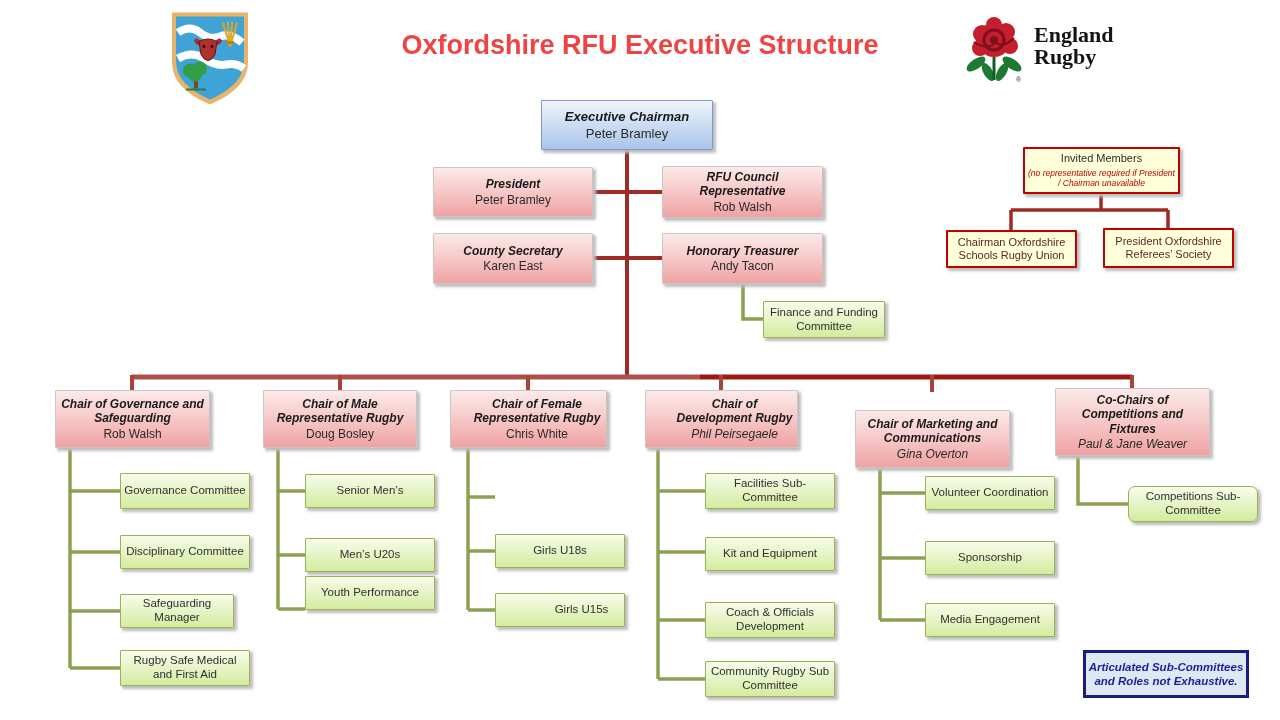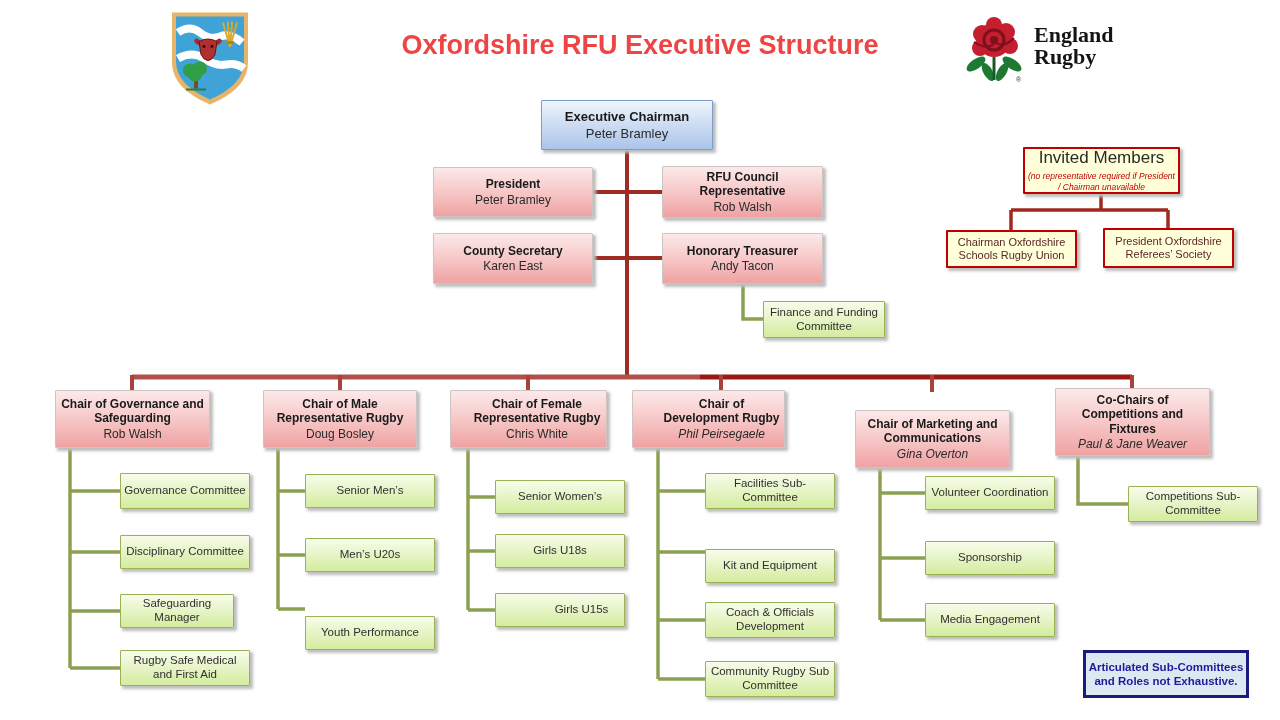--- a/index.html
+++ b/index.html
@@ -12,33 +12,33 @@
        align-items:center;text-align:center;box-sizing:border-box;padding:2px 3px;
        border-radius:1px;line-height:1.18;}
   .shadow{box-shadow:2.5px 2.5px 3px #bdbdbd;}
   .blue{background:linear-gradient(180deg,#f0f5fc 0%,#ccdcf2 50%,#aac5e9 100%);
         border:1px solid #7e9ac8;}
   .pink{background:linear-gradient(180deg,#fce9e9 0%,#f7c9c9 48%,#efa2a2 100%);
         border:1px solid #cfc4c4;}
   .green{background:linear-gradient(180deg,#f7fcea 0%,#e4f3c2 55%,#d4ec9e 100%);
          border:1px solid #9ab155;}
   .yellow{background:#ffffd9;border:2px solid #c00000;}
-  .t{font-weight:bold;color:#1a1a1a;font-size:12px;}
+  .t{font-weight:bold;color:#1a1a1a;font-size:12px;font-style:italic;}
   .n{color:#2a2a2a;font-size:12px;margin-top:1px;}
   .big .t{font-size:13px;}
   .big .n{font-size:13px;margin-top:2px;}
   .it{font-style:italic;}
   .sub{font-size:11.5px;color:#303030;}
   .ym{font-size:11px;color:#5c2525;line-height:1.2;}
-  .inv-t{font-size:17px;color:#2a2a2a;}
+  .inv-t{font-size:11px;color:#2a2a2a;}
   .inv-n{font-size:8.5px;color:#c00000;font-style:italic;line-height:1.25;margin-top:3px;}
   .footnote{position:absolute;left:1083px;top:650px;width:166px;height:48px;
             background:#dce8f2;border:3px solid #1b1b7e;box-sizing:border-box;
             display:flex;align-items:center;justify-content:center;text-align:center;
-            font-size:11.5px;font-weight:bold;color:#1f1c9c;line-height:1.25;}
+            font-size:11.5px;font-weight:bold;font-style:italic;color:#1f1c9c;line-height:1.25;}
   .eng-logo{position:absolute;left:960px;top:10px;width:170px;height:90px;}
   .eng-text{position:absolute;left:1034px;top:24px;font-family:"Liberation Serif", serif;
             font-weight:bold;font-size:22px;line-height:1.02;color:#141414;}
   .crest{position:absolute;left:168px;top:10px;width:84px;height:97px;}
 </style>
 </head>
 <body>
 
 <div class="canvas">
 
@@ -207,21 +207,21 @@
     <div class="n">Rob Walsh</div>
   </div>
   <div class="box pink shadow" style="left:263px;top:390px;width:154px;height:58px;">
     <div class="t">Chair of Male Representative Rugby</div>
     <div class="n">Doug Bosley</div>
   </div>
   <div class="box pink shadow" style="left:450px;top:390px;width:157px;height:58px;padding-left:20px;">
     <div class="t">Chair of Female Representative Rugby</div>
     <div class="n">Chris White</div>
   </div>
-  <div class="box pink shadow" style="left:632px;top:390px;width:153px;height:58px;padding-left:29px;">
+  <div class="box pink shadow" style="left:645px;top:390px;width:153px;height:58px;padding-left:29px;">
     <div class="t">Chair of Development Rugby</div>
     <div class="n it">Phil Peirsegaele</div>
   </div>
   <div class="box pink shadow" style="left:855px;top:410px;width:155px;height:58px;">
     <div class="t">Chair of Marketing and Communications</div>
     <div class="n it">Gina Overton</div>
   </div>
   <div class="box green shadow" style="left:120px;top:473px;width:130px;height:36px;">
     <div class="sub">Governance Committee</div>
   </div>
@@ -239,56 +239,53 @@
   <div class="box green shadow" style="left:120px;top:650px;width:130px;height:36px;">
     <div class="sub">Rugby Safe Medical and First Aid</div>
   </div>
 
   <div class="box green shadow" style="left:305px;top:474px;width:130px;height:34px;">
     <div class="sub">Senior Men’s</div>
   </div>
   <div class="box green shadow" style="left:305px;top:538px;width:130px;height:34px;">
     <div class="sub">Men’s U20s</div>
   </div>
-  <div class="box green shadow" style="left:305px;top:616px;width:130px;height:34px;">
+  <div class="box green shadow" style="left:305px;top:576px;width:130px;height:34px;">
     <div class="sub">Youth Performance</div>
   </div>
 
-  <div class="box green shadow" style="left:495px;top:480px;width:130px;height:34px;">
-    <div class="sub">Senior Women’s</div>
-  </div>
   <div class="box green shadow" style="left:495px;top:534px;width:130px;height:34px;">
     <div class="sub">Girls U18s</div>
   </div>
   <div class="box green shadow" style="left:495px;top:593px;width:130px;height:34px;padding-left:46px;">
     <div class="sub">Girls U15s</div>
   </div>
 
   <div class="box green shadow" style="left:705px;top:473px;width:130px;height:36px;">
     <div class="sub">Facilities Sub-Committee</div>
   </div>
-  <div class="box green shadow" style="left:705px;top:549px;width:130px;height:34px;">
+  <div class="box green shadow" style="left:705px;top:537px;width:130px;height:34px;">
     <div class="sub">Kit and Equipment</div>
   </div>
   <div class="box green shadow" style="left:705px;top:602px;width:130px;height:36px;">
     <div class="sub">Coach &amp; Officials Development</div>
   </div>
   <div class="box green shadow" style="left:705px;top:661px;width:130px;height:36px;">
     <div class="sub">Community Rugby Sub Committee</div>
   </div>
 
   <div class="box green shadow" style="left:925px;top:476px;width:130px;height:34px;">
     <div class="sub">Volunteer Coordination</div>
   </div>
   <div class="box green shadow" style="left:925px;top:541px;width:130px;height:34px;">
     <div class="sub">Sponsorship</div>
   </div>
   <div class="box green shadow" style="left:925px;top:603px;width:130px;height:34px;">
     <div class="sub">Media Engagement</div>
   </div>
 
-  <div class="box green shadow" style="left:1128px;top:486px;width:130px;height:36px;">
+  <div class="box green shadow" style="left:1128px;top:486px;width:130px;height:36px;border-radius:7px;">
     <div class="sub">Competitions Sub-Committee</div>
   </div>
 
   <div class="footnote">Articulated Sub-Committees and Roles not Exhaustive.</div>
 
 </div>
 
 </body></html>

